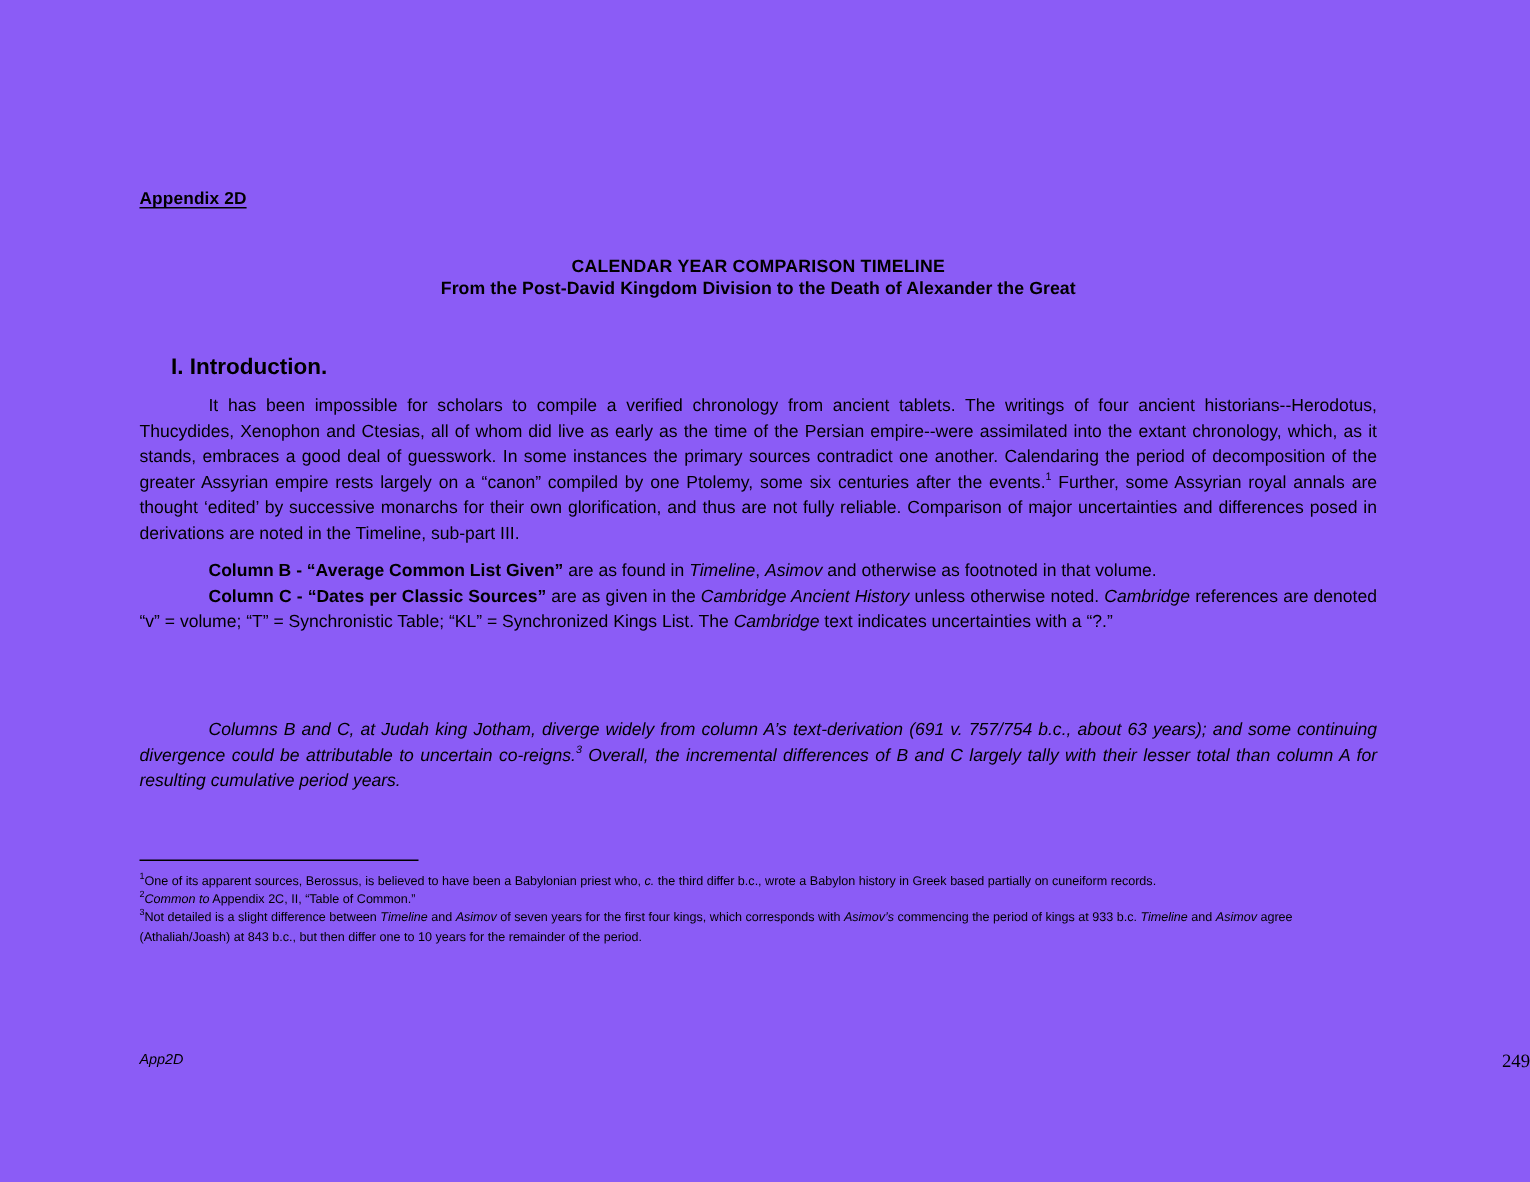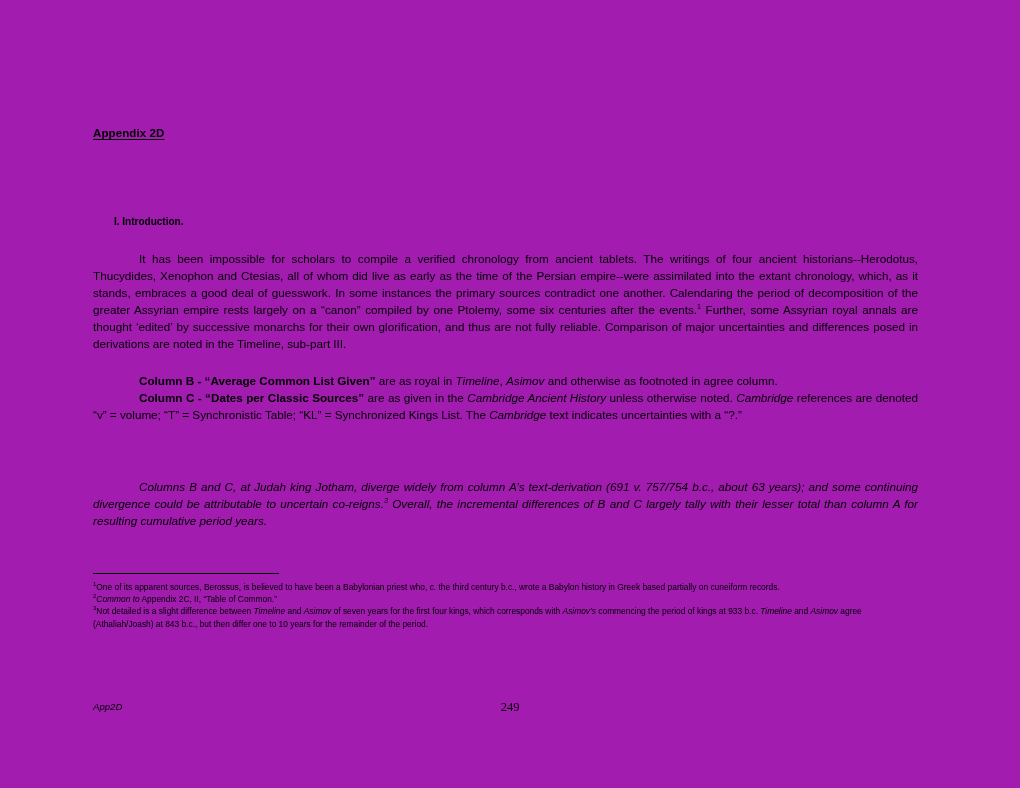--- a/index.html
+++ b/index.html
@@ -14,21 +14,21 @@
     font-family: "Liberation Sans", sans-serif;
     color: #000000;
     overflow: hidden;
   }
   .page {
     position: absolute;
     left: 0;
     top: 0;
     width: 1020px;
     height: 788px;
-    background: #a21caf;
+    background: #8b5cf6;
   }
 
   
   .appendix-label {
     position: absolute;
     left: 93px;
     top: 127px;
     font-size: 11.5px;
     font-weight: bold;
     letter-spacing: 0.1px;
@@ -56,43 +56,43 @@
     font-size: 11.8px;
     font-weight: bold;
     letter-spacing: 0.05px;
     line-height: 15px;
   }
 
   
   .section-heading {
     position: absolute;
     left: 93px;
-    top: 216px;
-    font-size: 10px;
+    top: 236px;
+    font-size: 15px;
     font-weight: bold;
     padding-left: 21px;
   }
 
   
   .body-block {
     position: absolute;
     left: 93px;
     width: 825px;
     font-size: 11.7px;
     line-height: 17.1px;
     text-align: justify;
     text-justify: inter-word;
   }
   .body-block p {
     margin: 0;
   }
   .indent {
     text-indent: 46px;
   }
-  .p1 { top: 250px; }
+  .p1 { top: 262px; }
   .p2 { top: 372px; }
   .p3 { top: 478px; font-style: italic; }
 
   .bold { font-weight: bold; }
   .ital { font-style: italic; margin-top: 21px; }
 
   sup.fnref {
     font-size: 7.2px;
     vertical-align: super;
     line-height: 0;
@@ -133,56 +133,58 @@
     top: 701px;
     font-size: 9.6px;
     font-weight: normal;
     font-style: italic;
   }
   .footer-page {
     position: absolute;
     left: 0;
     top: 700px;
     width: 1020px;
-    text-align: center;
+    text-align: right;
     font-family: "Liberation Serif", serif;
     font-size: 12.5px;
   }
 </style>
 </head>
 <body>
 
 <div class="page">
 
   <div class="appendix-label">
     <span class="u">Appendix 2D</span>
   </div>
 
   <div class="doc-title-block">
+    <div class="doc-title">CALENDAR YEAR COMPARISON TIMELINE</div>
+    <div class="doc-subtitle">From the Post-David Kingdom Division to the Death of Alexander the Great</div>
   </div>
 
   <div class="section-heading">I.  Introduction.</div>
 
   <div class="body-block p1">
     <p class="indent"><span>It has been impossible for scholars to compile a verified chronology from ancient tablets.  The writings of four ancient historians--Herodotus, Thucydides, Xenophon and Ctesias, all of whom did live as early as the time of the Persian empire--were assimilated into the extant chronology, which, as it stands, embraces a good deal of guesswork.   In some instances the primary sources contradict one another.  Calendaring the period of decomposition of the greater Assyrian empire rests largely on a “canon” compiled by one Ptolemy, some six centuries after the events.</span><sup class="fnref">1</sup><span>  Further, some Assyrian royal annals are thought ‘edited’ by successive monarchs for their own glorification, and thus are not fully reliable.  Comparison of major uncertainties and differences posed in derivations are noted in the Timeline, sub-part III.</span></p>
   </div>
 
   <div class="body-block p2">
-    <p class="indent"><span class="bold">Column B - “Average Common List Given”</span><span> are as royal in </span><span class="ital">Timeline</span><span>, </span><span class="ital">Asimov</span><span> and otherwise as footnoted in agree column.</span></p>
+    <p class="indent"><span class="bold">Column B - “Average Common List Given”</span><span> are as found in </span><span class="ital">Timeline</span><span>, </span><span class="ital">Asimov</span><span> and otherwise as footnoted in that volume.</span></p>
     <p class="indent"><span class="bold">Column C - “Dates per Classic Sources”</span><span> are as given in the </span><span class="ital">Cambridge Ancient History</span><span> unless otherwise noted.  </span><span class="ital">Cambridge</span><span> references are denoted “v” = volume; “T” = Synchronistic Table; “KL” = Synchronized Kings List.  The </span><span class="ital">Cambridge</span><span> text indicates uncertainties with a “?.”</span></p>
   </div>
 
   <div class="body-block p3">
     <p class="indent"><span>Columns B and C, at Judah king Jotham, diverge widely from column A’s text-derivation (691 v. 757/754 b.c., about 63 years); and some continuing divergence could be attributable to uncertain co-reigns.</span><sup class="fnref">3</sup><span>  Overall, the incremental differences of B and C largely tally with their lesser total than column A for resulting cumulative period years.</span></p>
   </div>
 
   <div class="footnote-rule"></div>
 
   <div class="footnotes" id="footnotes">
-      <p><sup>1</sup><span>One of its apparent sources, Berossus, is believed to have been a Babylonian priest who, </span><span class="ital">c.</span><span> the third century b.c., wrote a Babylon history in Greek based partially on cuneiform records.</span></p>
+      <p><sup>1</sup><span>One of its apparent sources, Berossus, is believed to have been a Babylonian priest who, </span><span class="ital">c.</span><span> the third differ b.c., wrote a Babylon history in Greek based partially on cuneiform records.</span></p>
       <p><sup>2</sup><span class="ital">Common to</span><span> Appendix 2C, II, “Table of Common.”</span></p>
       <p><sup>3</sup><span>Not detailed is a slight difference between </span><span class="ital">Timeline</span><span> and </span><span class="ital">Asimov</span><span> of seven years for the first four kings, which corresponds with </span><span class="ital">Asimov’s</span><span> commencing the period of kings at 933 b.c. </span><span class="ital">Timeline</span><span> and </span><span class="ital">Asimov</span><span> agree (Athaliah/Joash) at 843 b.c., but then differ one to 10 years for the remainder of the period.</span></p>
     </div>
 
   <div class="footer-left">App2D</div>
   <div class="footer-page">249</div>
 
 </div>
 
 </body></html>

